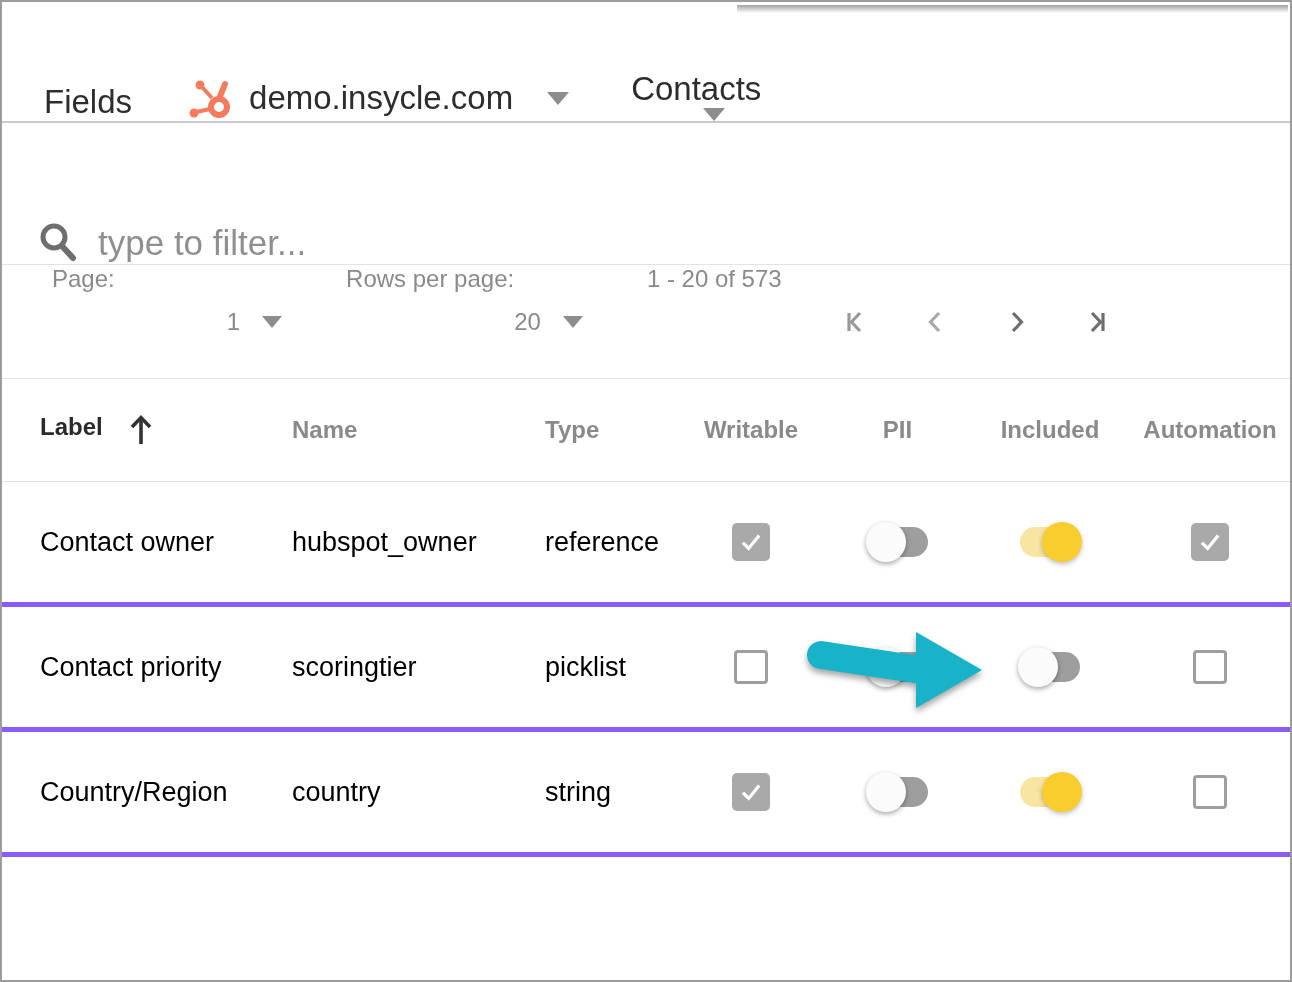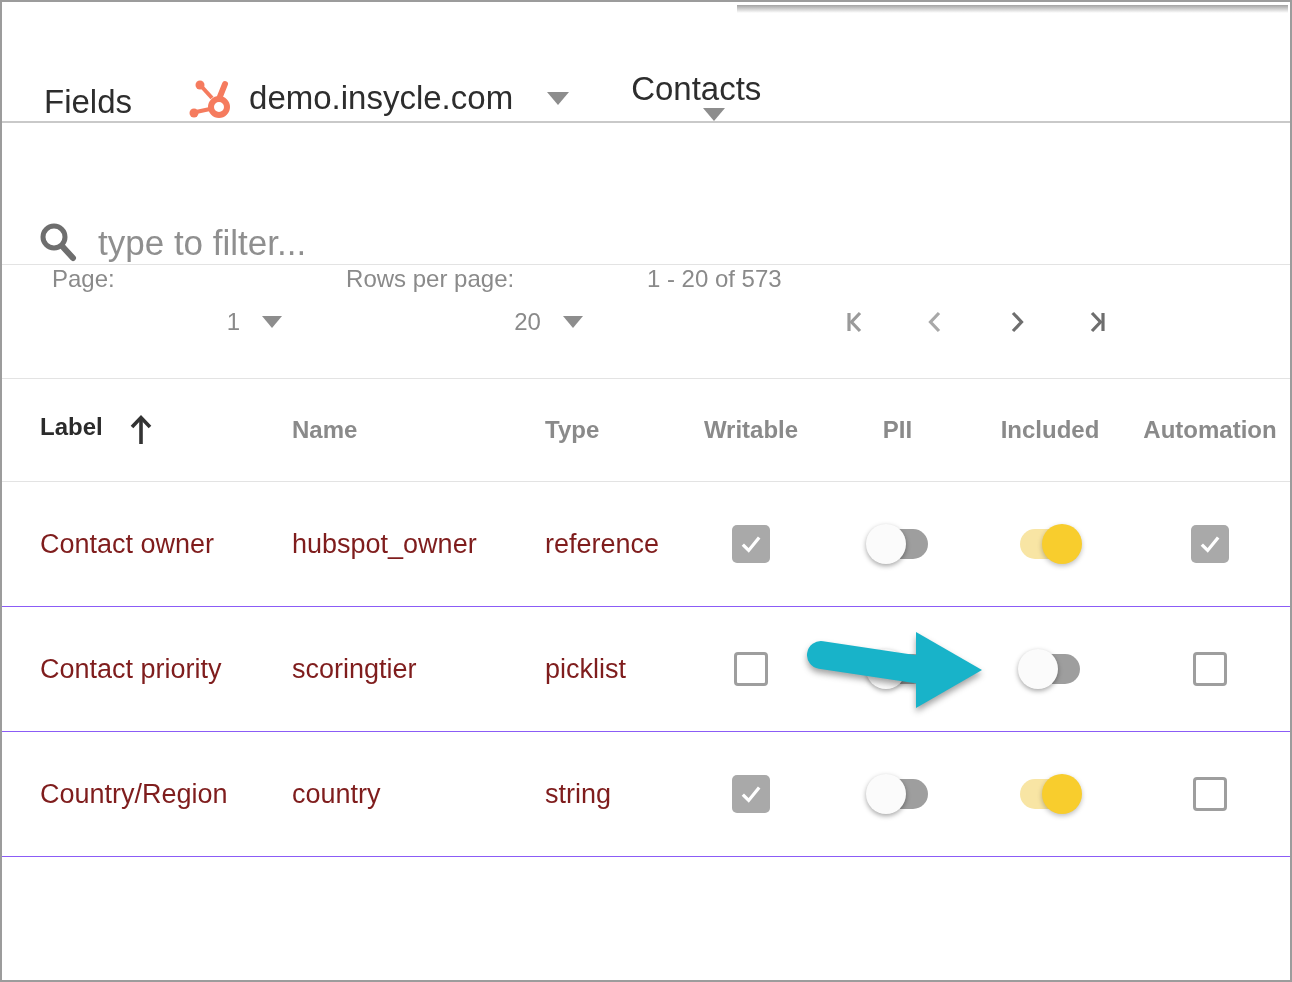--- a/index.html
+++ b/index.html
@@ -69,22 +69,22 @@
     height:103px; border-bottom:1px solid #e3e3e3; box-sizing:border-box;
     font-size:24px; font-weight:bold; color:#8a8a8a; align-items:center;
   }
   .thead .hcell { display:flex; }
   .thead .hcell.text { padding-left:38px; }
   .thead .hcell.center { justify-content:center; }
   .thead .hcell.sorted { color:#2b2b2b; cursor:pointer; }
   .thead .sort-arrow { margin-left:24px; }
 
   .trow {
-    height:125px; border-bottom:1px solid #8b5cf6; box-sizing:border-box;
-    font-size:27px; color:#7f1d1d;
+    height:125px; border-bottom:5px solid #8b5cf6; box-sizing:border-box;
+    font-size:27px; color:#000000;
   }
   .trow .cell { display:flex; align-items:center; }
   .trow .cell.text { padding-left:38px; }
   .trow .cell.center { justify-content:center; }
 
   
   .checkbox { width:38px; height:38px; box-sizing:border-box; border-radius:5px; cursor:pointer;
     display:flex; align-items:center; justify-content:center; }
   .checkbox.checked { background:#a9a9a9; }
   .checkbox.unchecked { background:#fff; border:3px solid #9e9e9e; border-radius:4px; width:34px; height:34px; }

